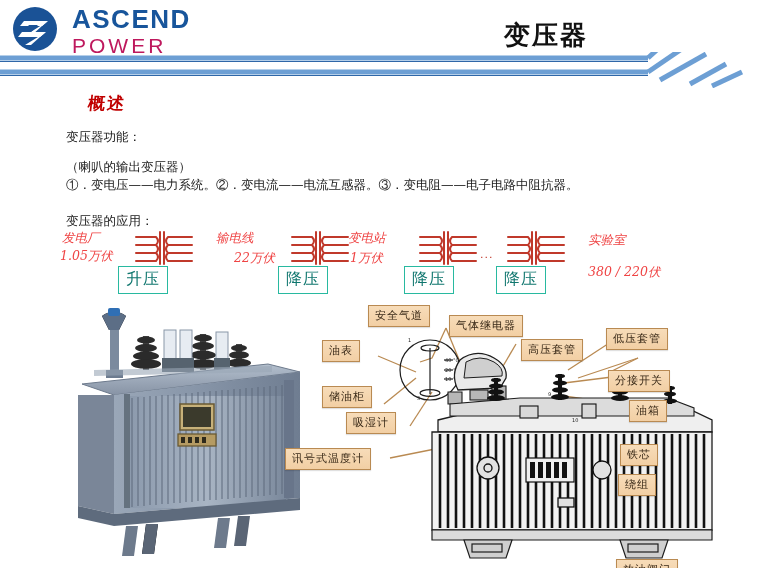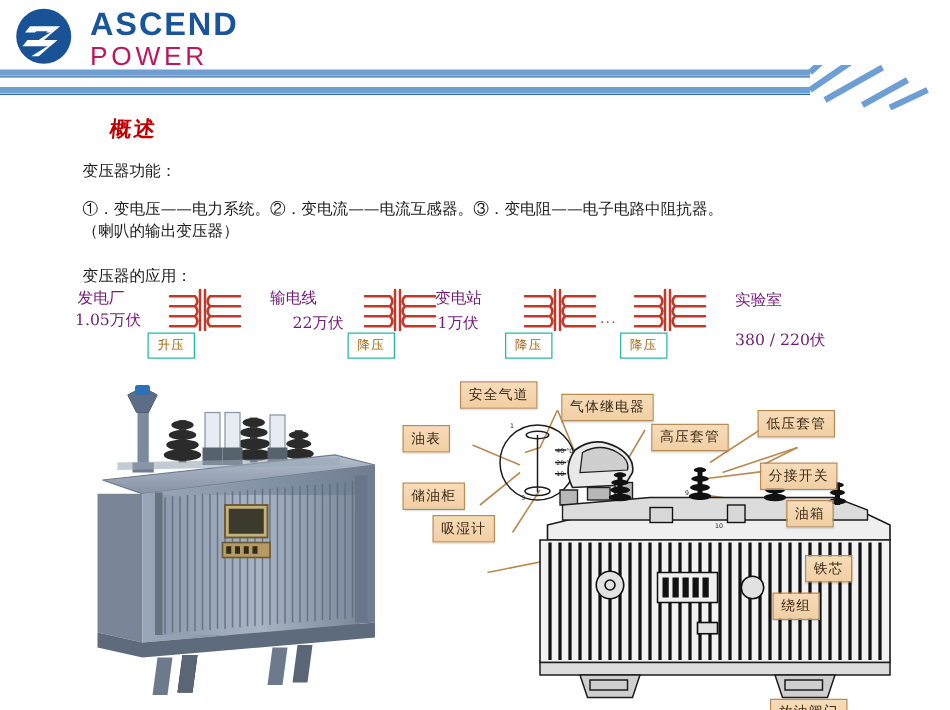--- a/index.html
+++ b/index.html
@@ -46,26 +46,26 @@
   }
   #p-func{left:66px;top:128px;}
   #p-list{left:66px;top:158px;white-space:normal;width:690px;}
   #p-app{left:66px;top:212px;}
 
   
   .chain{position:absolute;left:60px;top:228px;width:700px;height:68px;}
   .chain-txt{
     position:absolute;
     font-family:"DejaVu Serif","Liberation Serif",serif;
-    font-size:12.5px;color:#701a75;white-space:nowrap;line-height:1.35;
+    font-size:12.5px;color:#ef4444;white-space:nowrap;line-height:1.35;font-style:italic;
   }
   .gbox{
     position:absolute;border:1.6px solid #28b9a0;background:#fff;
     font-family:"DejaVu Sans","Liberation Sans",sans-serif;
-    font-size:10px;color:#a16207;
+    font-size:16px;color:#0f766e;
     padding:2px 7px 3px 7px;white-space:nowrap;letter-spacing:1px;text-align:center;
   }
   .coil{position:absolute;}
   .dots{
     position:absolute;
     font-family:"DejaVu Sans","Liberation Sans",sans-serif;
     font-size:11px;color:#c0392b;letter-spacing:1px;
   }
 
   
@@ -103,20 +103,21 @@
         <path d="M42 28 L36 33 L27 41 L21 41 Z" fill="#ffffff"></path>
         <path d="M25 21 L34 21 L27 28 L19 28 Z" fill="#1a5296"></path>
       </svg>
     </div>
 
     <div class="logo-text">
       <div class="logo-ascend">ASCEND</div>
       <div class="logo-power">POWER</div>
     </div>
 
+    <div class="slide-title">变压器</div>
 
     <div class="hdr-lines">
       <svg width="760" height="36" viewBox="0 0 760 36">
         <path d="M0 8 L640 8 L700 0 L760 0" stroke="#f2f6fb" stroke-width="0" fill="none"></path>
         <line x1="0" y1="6" x2="648" y2="6" stroke="#6d9fd4" stroke-width="5"></line>
         <line x1="0" y1="20" x2="648" y2="20" stroke="#6d9fd4" stroke-width="5"></line>
         <line x1="0" y1="9.5" x2="648" y2="9.5" stroke="#2f67a8" stroke-width="1.1"></line>
         <line x1="0" y1="23.5" x2="648" y2="23.5" stroke="#2f67a8" stroke-width="1.1"></line>
         <g stroke="#6d9fd4" stroke-width="5" fill="none" stroke-linecap="butt">
           <path d="M648 6 L672 -16"></path>
@@ -127,22 +128,22 @@
         </g>
       </svg>
     </div>
   </div>
 
   <div class="sec-head">概述</div>
 
   <div class="para" id="p-func">变压器功能：</div>
 
   <div class="para" id="p-list">
+    <div>（喇叭的输出变压器）</div>
     <div>①．变电压——电力系统。②．变电流——电流互感器。③．变电阻——电子电路中阻抗器。</div>
-    <div>（喇叭的输出变压器）</div>
   </div>
 
   <div class="para" id="p-app">变压器的应用：</div>
 
   <div class="chain">
 
     <div class="chain-txt" style="left:2px;top:2px;">发电厂</div>
     <div class="chain-txt" style="left:0px;top:20px;">1.05万伏</div>
     <div class="coil" style="left:62px;top:0px;">
       <svg width="80" height="40" viewBox="0 0 80 40">
@@ -491,23 +492,24 @@
         <text x="228" y="96">9</text>
           <text x="252" y="122">10</text>
       </g>
     </svg>
   </div>
 
   <div class="lbl" style="left:368px;top:305px;">安全气道</div>
   <div class="lbl" style="left:322px;top:340px;">油表</div>
   <div class="lbl" style="left:322px;top:386px;">储油柜</div>
   <div class="lbl" style="left:346px;top:412px;">吸湿计</div>
+  <div class="lbl" style="left:285px;top:448px;">讯号式温度计</div>
   <div class="lbl" style="left:449px;top:315px;">气体继电器</div>
 
   <div class="lbl" style="left:521px;top:339px;">高压套管</div>
   <div class="lbl" style="left:606px;top:328px;">低压套管</div>
   <div class="lbl" style="left:608px;top:370px;font-family:Liberation Serif, serif;">分接开关</div>
   <div class="lbl" style="left:629px;top:400px;">油箱</div>
-  <div class="lbl" style="left:644px;top:444px;">铁芯</div>
+  <div class="lbl" style="left:620px;top:444px;">铁芯</div>
   <div class="lbl" style="left:618px;top:474px;">绕组</div>
   <div class="lbl" style="left:616px;top:511px;margin-top:48px;">放油阀门</div>
 
 </div>
 
 </body></html>

